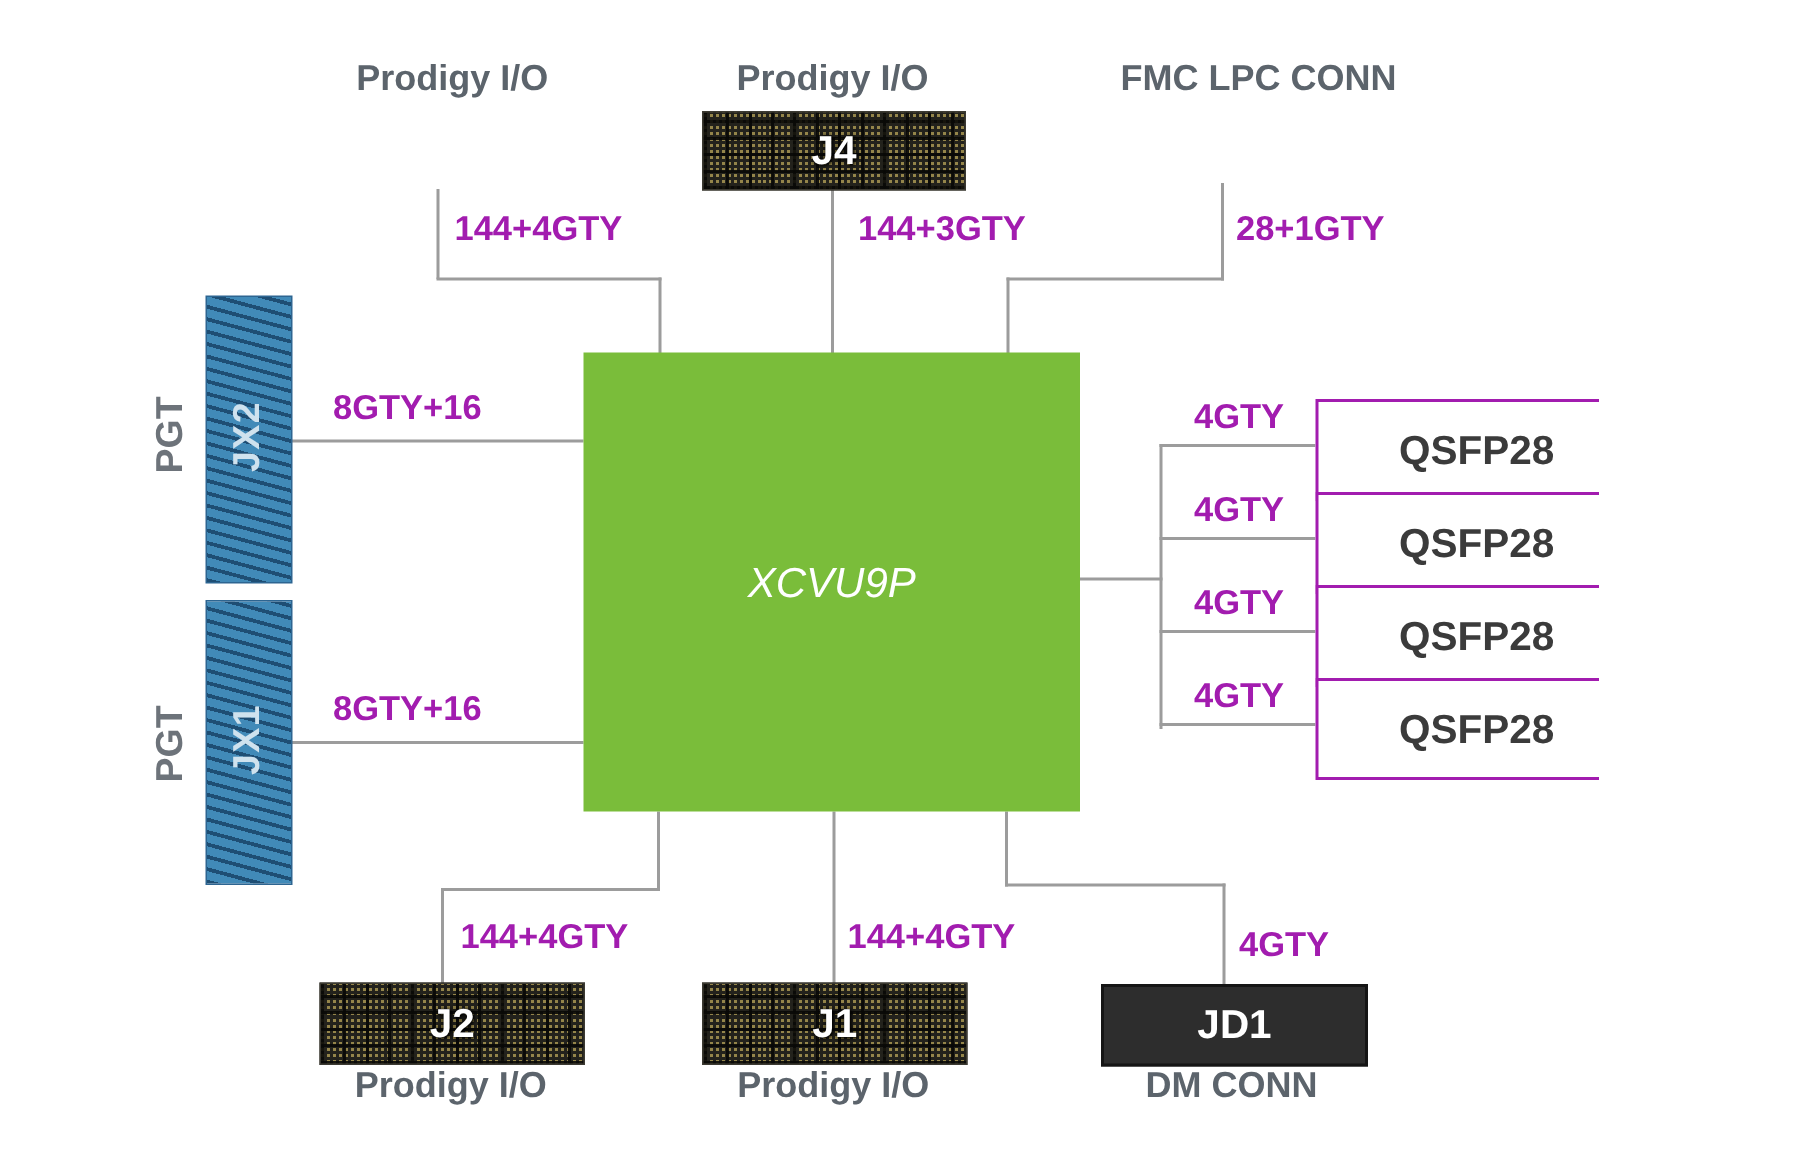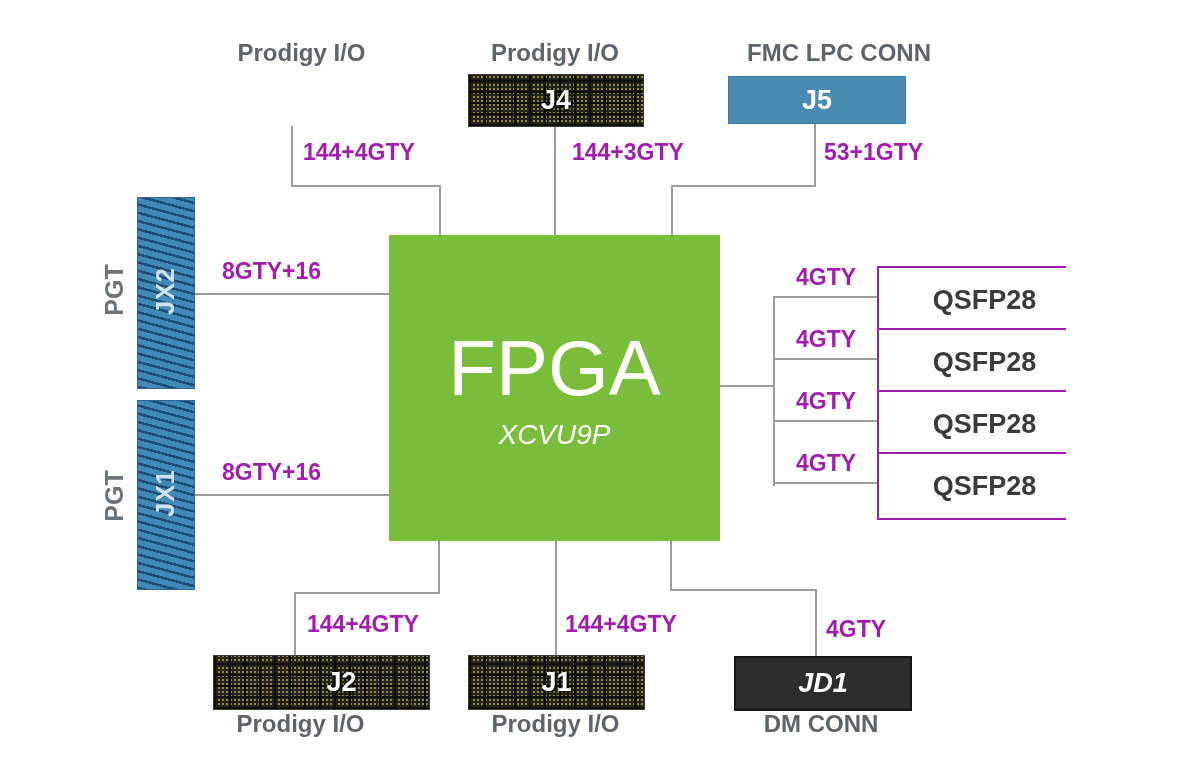--- a/index.html
+++ b/index.html
@@ -38,21 +38,21 @@
   
   .fmc{
     position:absolute;display:flex;align-items:center;justify-content:center;
     background:#4A8AB3;border:1px solid #3E7AA0;
     color:#FFFFFF;font-weight:700;font-size:27px;
   }
   
   .dm{
     position:absolute;display:flex;align-items:center;justify-content:center;
     background:#2D2D2D;border:2px solid #151515;
-    color:#FFFFFF;font-weight:700;font-size:27px;font-style:italic;
+    color:#FFFFFF;font-weight:700;font-size:27px;
   }
   
   .pgtblk{
     position:absolute;
     background:repeating-linear-gradient(15deg, #1E4E74 0 2.5px, #418AB8 2.5px 8px);
     border:1px solid #2D6591;
   }
   .rot{
     position:absolute;white-space:nowrap;text-align:center;
     transform:translate(-50%,-50%) rotate(-90deg);
@@ -111,41 +111,37 @@
     <div class="ln v" style="left:815px;top:589px;height:68px;"></div>
   </div>
 
   <div class="caption" style="left:213px;top:40px;width:177px;">Prodigy I/O</div>
   <div class="caption" style="left:468px;top:40px;width:174px;">Prodigy I/O</div>
   <div class="caption" style="left:739px;top:40px;width:200px;">FMC LPC CONN</div>
 
   <div class="conn" style="left:468px;top:74px;width:174px;height:51px;">
     <span class="jlabel">J4</span>
   </div>
-  <div class="fmc" style="left:728px;top:76px;width:176px;height:46px;">
-    <span>J5</span>
-  </div>
 
   <div class="linklabel" style="left:303px;top:139px;">144+4GTY</div>
   <div class="linklabel" style="left:572px;top:139px;">144+3GTY</div>
-  <div class="linklabel" style="left:824px;top:139px;">53+1GTY</div>
+  <div class="linklabel" style="left:824px;top:139px;">28+1GTY</div>
 
   <div class="pgtblk" style="left:137px;top:197px;width:56px;height:190px;"></div>
   <div class="rot jxlabel" style="left:165px;top:291px;">JX2</div>
   <div class="rot pgtlabel" style="left:114px;top:290px;">PGT</div>
 
   <div class="pgtblk" style="left:137px;top:400px;width:56px;height:188px;"></div>
   <div class="rot jxlabel" style="left:165px;top:493px;">JX1</div>
   <div class="rot pgtlabel" style="left:114px;top:496px;">PGT</div>
 
   <div class="linklabel" style="left:222px;top:258px;">8GTY+16</div>
   <div class="linklabel" style="left:222px;top:459px;">8GTY+16</div>
 
   <div class="fpga" style="left:389px;top:235px;width:331px;height:306px;">
-    <div class="big">FPGA</div>
     <div class="small">XCVU9P</div>
   </div>
 
   <div class="qsfp" style="left:877px;top:266px;width:211px;height:64px;">
     <span>QSFP28</span>
   </div>
   <div class="qsfp" style="left:877px;top:328px;width:211px;height:64px;">
     <span>QSFP28</span>
   </div>
   <div class="qsfp" style="left:877px;top:390px;width:211px;height:64px;">
@@ -157,21 +153,21 @@
 
   <div class="linklabel" style="left:796px;top:264px;">4GTY</div>
   <div class="linklabel" style="left:796px;top:326px;">4GTY</div>
   <div class="linklabel" style="left:796px;top:388px;">4GTY</div>
   <div class="linklabel" style="left:796px;top:450px;">4GTY</div>
 
   <div class="linklabel" style="left:307px;top:611px;">144+4GTY</div>
   <div class="linklabel" style="left:565px;top:611px;">144+4GTY</div>
   <div class="linklabel" style="left:826px;top:616px;">4GTY</div>
 
-  <div class="conn" style="left:213px;top:655px;width:175px;height:53px;padding-left:40px;">
+  <div class="conn" style="left:213px;top:655px;width:175px;height:53px;">
     <span class="jlabel">J2</span>
   </div>
   <div class="conn" style="left:468px;top:655px;width:175px;height:53px;">
     <span class="jlabel">J1</span>
   </div>
   <div class="dm" style="left:734px;top:656px;width:174px;height:51px;">
     <span>JD1</span>
   </div>
 
   <div class="caption" style="left:213px;top:711px;width:175px;">Prodigy I/O</div>

